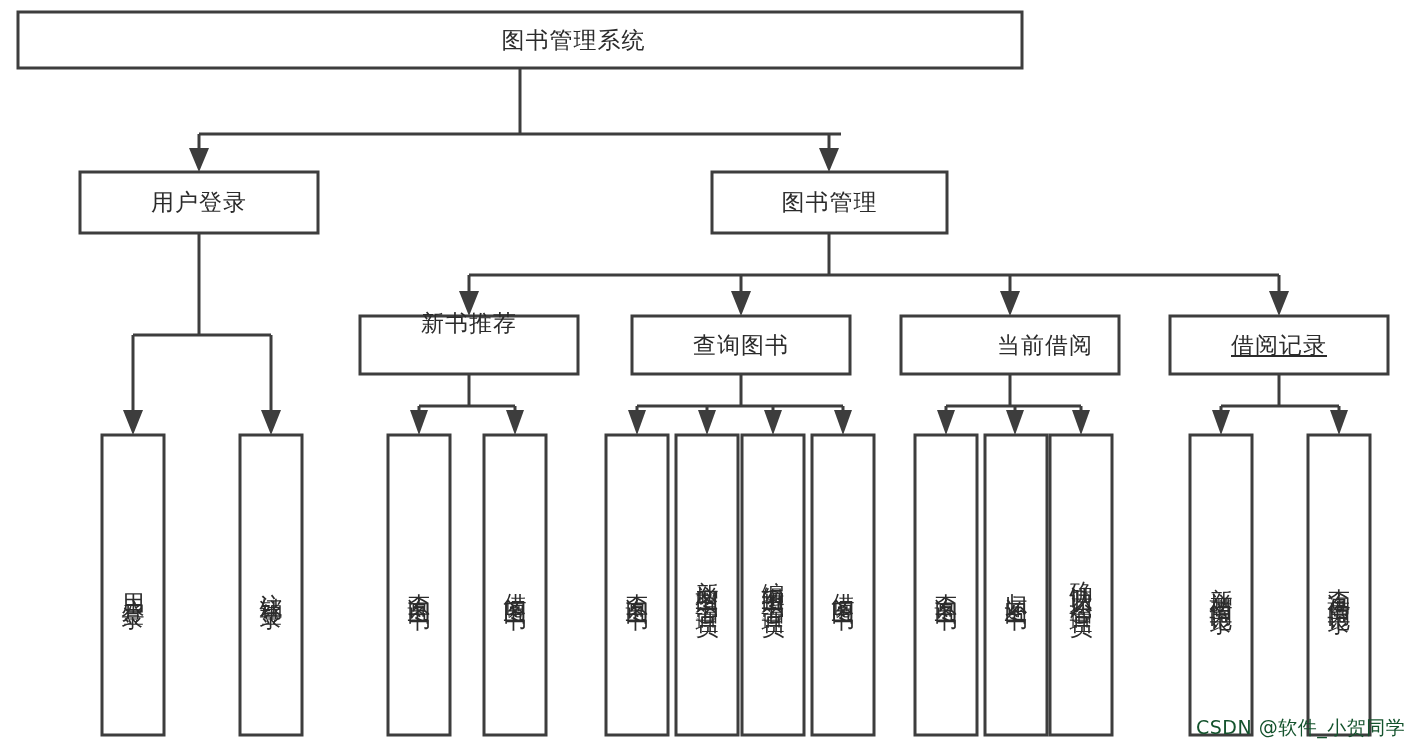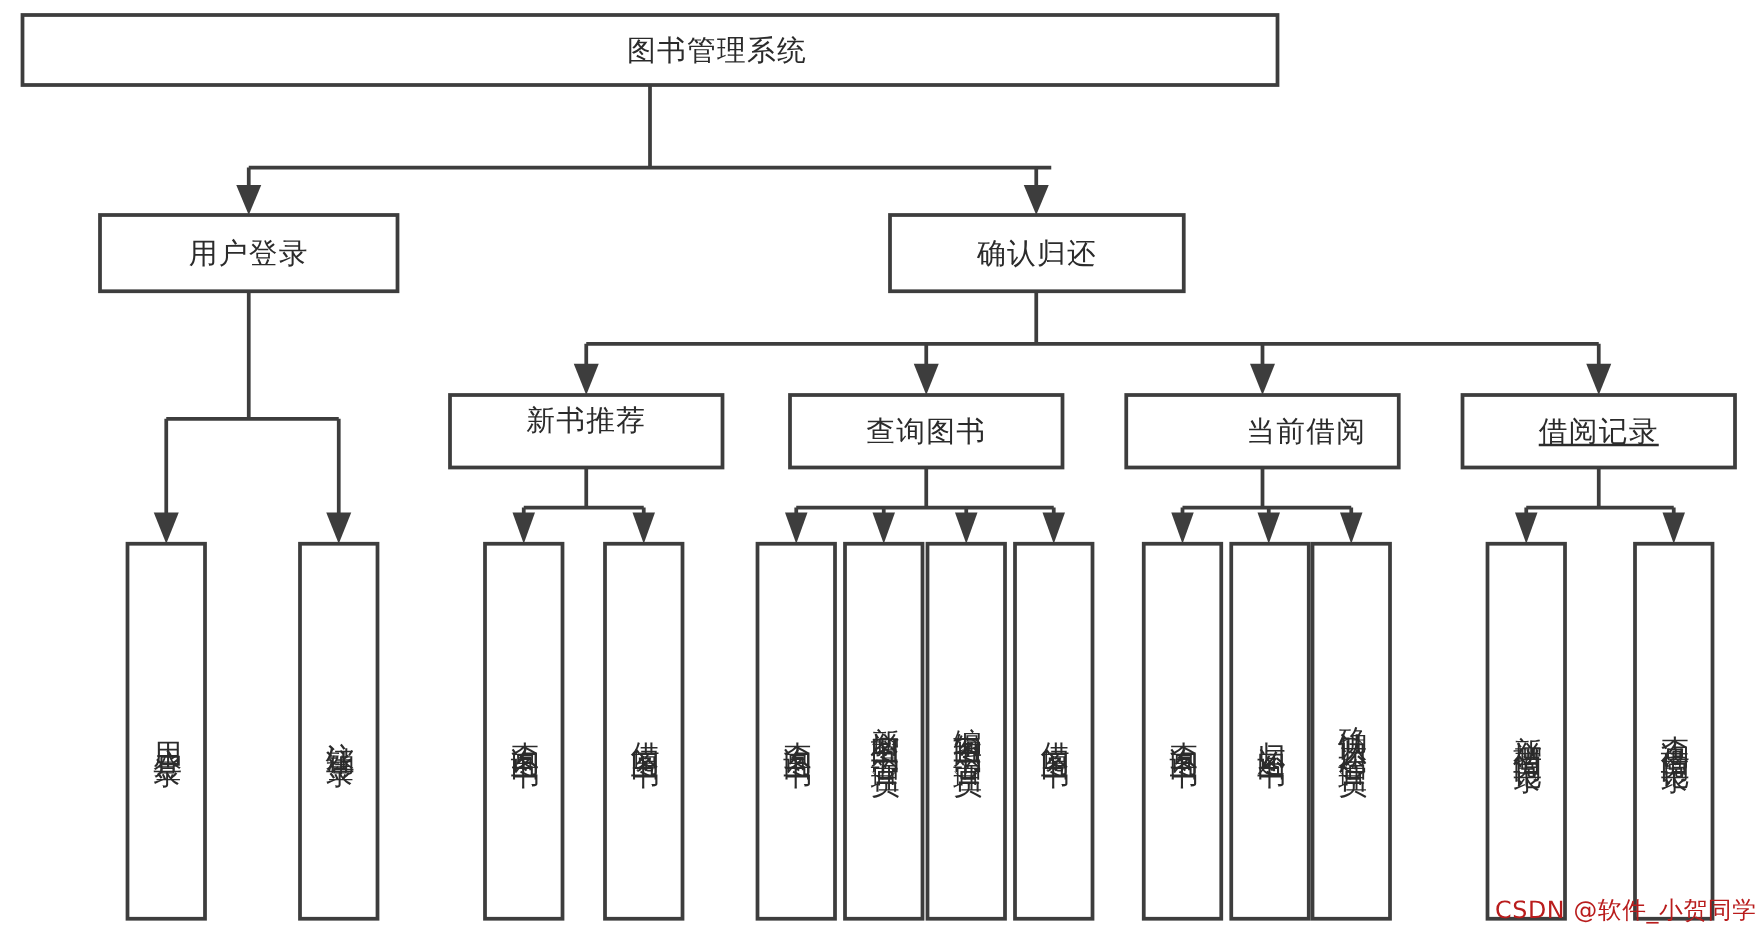--- a/index.html
+++ b/index.html
@@ -61,21 +61,21 @@
     font-size: 23px;
     writing-mode: vertical-rl;
     text-orientation: upright;
     letter-spacing: 5px;
     line-height: 1;
     white-space: nowrap;
     pointer-events: none;
   }
   .watermark {
     position: absolute;
-    color: #b91c1c;
+    color: #14532d;
     font-size: 19px;
     letter-spacing: 0.5px;
     white-space: nowrap;
     pointer-events: none;
   }
 </style>
 </head>
 <body>
 
 <div id="diagram-root">
@@ -176,23 +176,23 @@
     <rect class="node-box" x="915" y="435" width="62" height="300"></rect>
     <rect class="node-box" x="985" y="435" width="62" height="300"></rect>
     <rect class="node-box" x="1050" y="435" width="62" height="300"></rect>
     <rect class="node-box" x="1190" y="435" width="62" height="300"></rect>
     <rect class="node-box" x="1308" y="435" width="62" height="300"></rect>
   </svg>
 
   <div class="h-label" style="left:18px; top:12px; width:1111px; height:56px;">图书管理系统</div>
 
   <div class="h-label" style="left:80px; top:172px; width:238px; height:61px;">用户登录</div>
-  <div class="h-label" style="left:712px; top:172px; width:235px; height:61px;">确认归还</div>
-
-  <div class="h-label" style="left:360px; top:316px; width:218px; height:41px;">新书推荐</div>
+  <div class="h-label" style="left:712px; top:172px; width:235px; height:61px;">图书管理</div>
+
+  <div class="h-label" style="left:360px; top:303px; width:218px; height:41px;">新书推荐</div>
   <div class="h-label" style="left:632px; top:316px; width:218px; height:58px;">查询图书</div>
   <div class="h-label" style="left:936px; top:316px; width:218px; height:58px;border-radius:20px;">当前借阅</div>
   <div class="h-label" style="left:1170px; top:316px; width:218px; height:58px;text-decoration:underline;">借阅记录</div>
 
   <div class="v-label" style="left:102px; top:435px; width:62px; height:300px;">用户登录</div>
   <div class="v-label" style="left:240px; top:435px; width:62px; height:300px;">注销登录</div>
   <div class="v-label" style="left:388px; top:435px; width:62px; height:300px;">查询图书</div>
   <div class="v-label" style="left:484px; top:435px; width:62px; height:300px;">借阅图书</div>
   <div class="v-label" style="left:606px; top:435px; width:62px; height:300px;">查询图书</div>
   <div class="v-label" style="left:676px; top:435px; width:62px; height:300px;">新增图书（管理员）</div>

